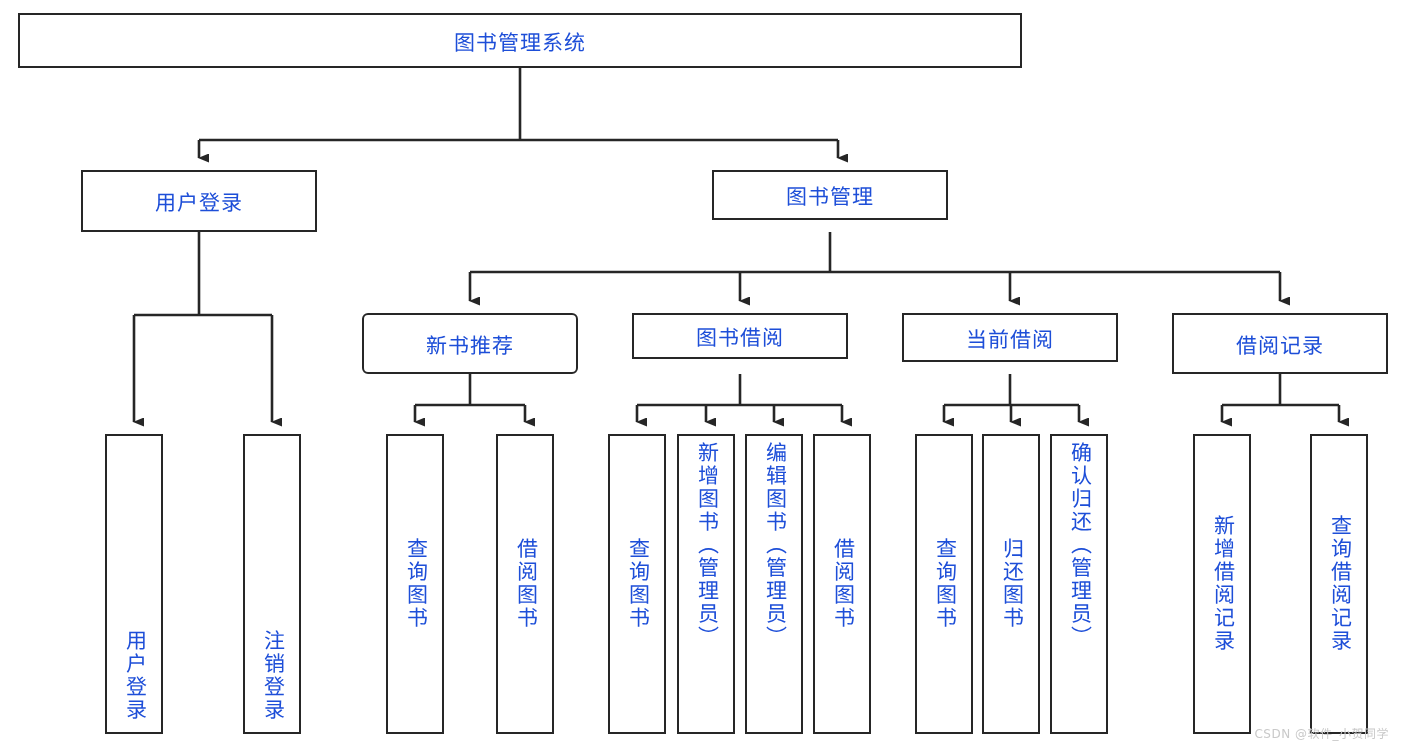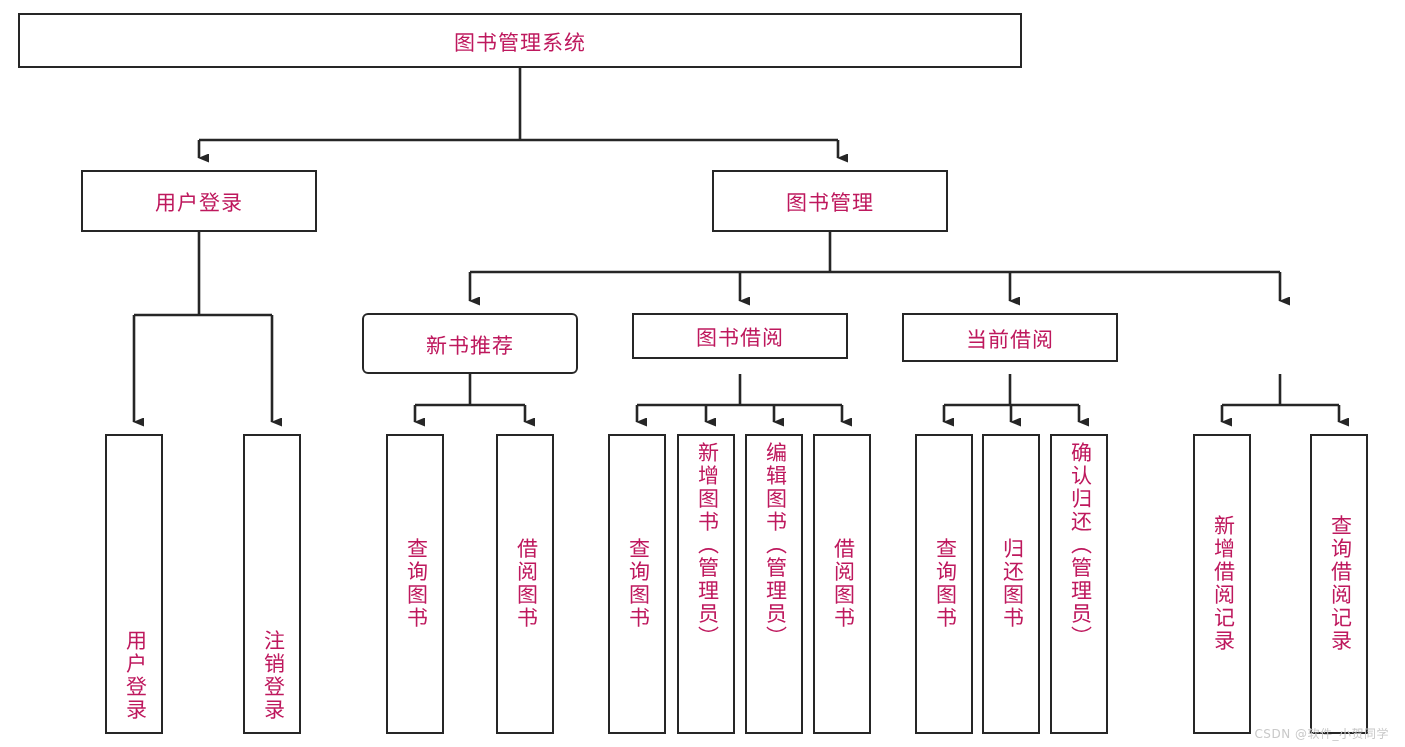--- a/index.html
+++ b/index.html
@@ -27,21 +27,21 @@
     pointer-events: none;
   }
   .node {
     position: absolute;
     box-sizing: border-box;
     border: 2px solid #262626;
     background: #ffffff;
     display: flex;
     align-items: center;
     justify-content: center;
-    color: #be185d;
+    color: #1d4ed8;
   }
   .node.horiz {
     font-size: 21px;
     letter-spacing: 1px;
   }
   .node.vert {
     writing-mode: vertical-rl;
     text-orientation: upright;
     font-size: 21px;
     letter-spacing: 2px;
@@ -130,36 +130,39 @@
   </svg>
 
   <div class="node horiz" style="left:18px; top:13px; width:1004px; height:55px;">
     <span class="node-label">图书管理系统</span>
   </div>
 
   <div class="node horiz" style="left:81px; top:170px; width:236px; height:62px;">
     <span class="node-label">用户登录</span>
   </div>
 
-  <div class="node horiz" style="left:712px; top:170px; width:236px; height:62px;">
+  <div class="node horiz" style="left:712px; top:170px; width:236px; height:50px;">
     <span class="node-label">图书管理</span>
   </div>
 
   <div class="node horiz" style="left:362px; top:313px; width:216px; height:61px;border-radius:6px;">
     <span class="node-label">新书推荐</span>
   </div>
 
   <div class="node horiz" style="left:632px; top:313px; width:216px; height:46px;text-align:center;">
     <span class="node-label">图书借阅</span>
   </div>
 
   <div class="node horiz" style="left:902px; top:313px; width:216px; height:49px;">
     <span class="node-label">当前借阅</span>
   </div>
 
+  <div class="node horiz" style="left:1172px; top:313px; width:216px; height:61px;">
+    <span class="node-label">借阅记录</span>
+  </div>
 
   <div class="node vert align-bottom" style="left:105px; top:434px; width:58px; height:300px;">
     <span class="node-label">用户登录</span>
   </div>
 
   <div class="node vert align-bottom" style="left:243px; top:434px; width:58px; height:300px;">
     <span class="node-label">注销登录</span>
   </div>
 
   <div class="node vert align-center" style="left:386px; top:434px; width:58px; height:300px;">

